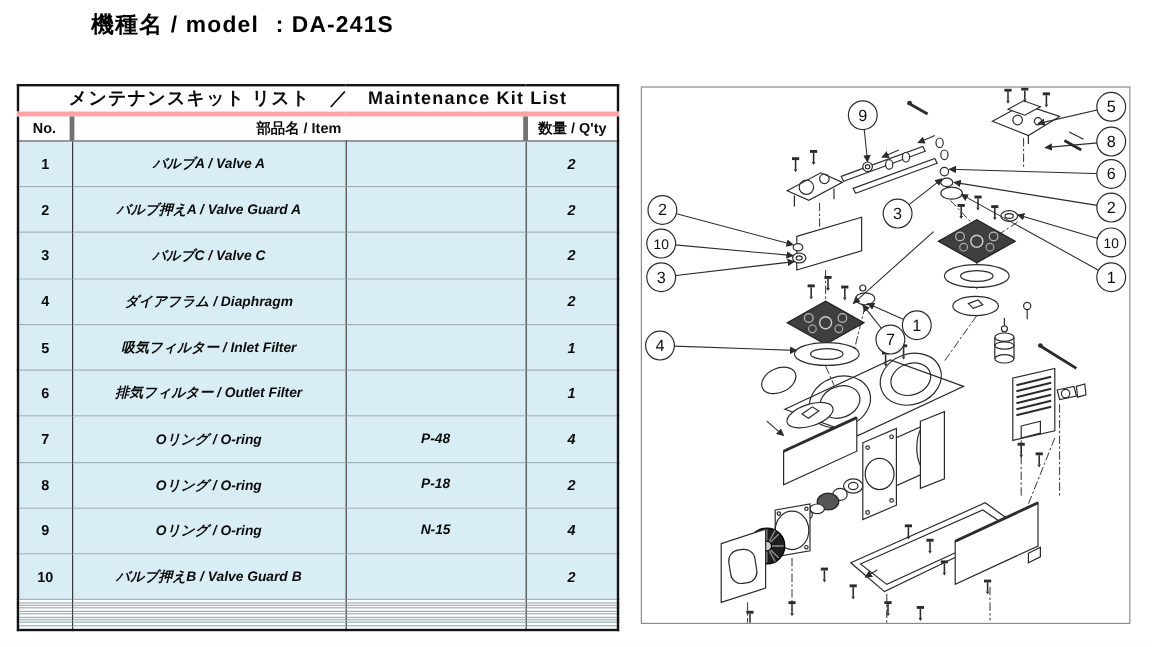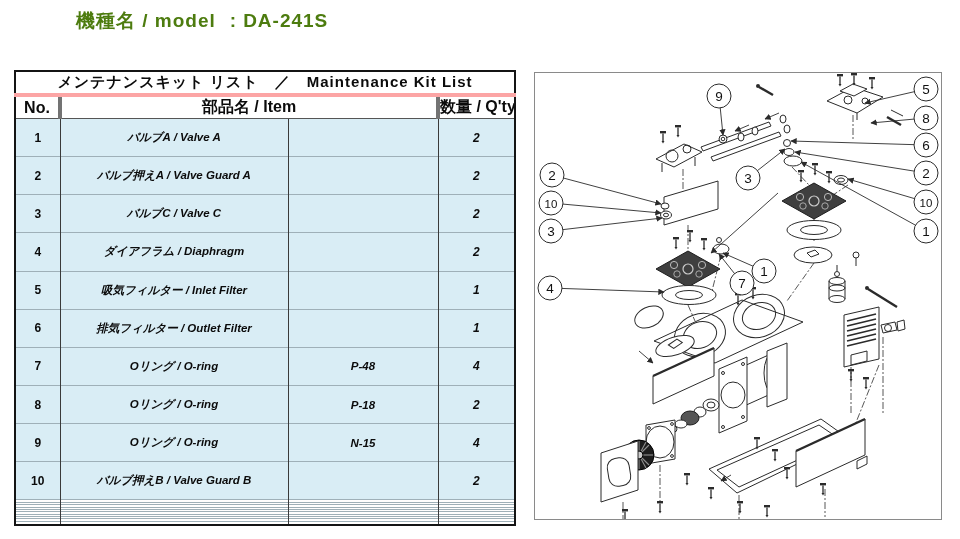--- a/index.html
+++ b/index.html
@@ -4,26 +4,26 @@
 <style>
   :root{
     --row-fill:#d9edf5;
     --ink:#2b2b2b;
     --grid:#9fb0b8;
     --frame:#141414;
   }
   html,body{margin:0;padding:0;}
   body{background:#f2f2f2;font-family:"Liberation Sans",sans-serif;}
   .sheet{position:relative;width:960px;height:539px;background:#ffffff;overflow:hidden;}
-  .doc-title{position:absolute;left:76px;top:8px;font-size:19px;font-weight:bold;color:#4d7c0f;letter-spacing:1px;white-space:nowrap;}
+  .doc-title{position:absolute;left:76px;top:8px;font-size:19px;font-weight:bold;color:#000000;letter-spacing:1px;white-space:nowrap;}
   .doc-title .model-colon{margin:0 6px 0 14px;}
   .kit-table{position:absolute;left:14px;top:70px;width:500px;height:456px;border-collapse:collapse;table-layout:fixed;border:2px solid var(--frame);background:#fff;}
   .kit-table th,.kit-table td{padding:0;margin:0;text-align:center;vertical-align:middle;font-weight:bold;color:#0b0b0b;overflow:hidden;white-space:nowrap;}
   .kit-table .title-row th{font-size:15px;height:21px;border-bottom:4px solid #fca5a5;letter-spacing:1px;}
-  .kit-table .head-row th{font-size:16px;height:20px;border-bottom:1px solid #555;}
+  .kit-table .head-row th{font-size:12px;height:20px;border-bottom:1px solid #555;}
   .kit-table .head-row th + th{border-left:4px solid #737373;}
   .kit-table tbody td{font-size:11.5px;border-top:1px solid var(--grid);}
   .kit-table tbody td + td{border-left:1px solid #3a3a3a;font-style:italic;}
   .kit-table tbody tr.data-row{background:var(--row-fill);}
   .kit-table tbody td.col-qty,.kit-table tbody td.col-no{font-size:12px;}
   .diagram-panel{position:absolute;left:534px;top:72px;width:408px;height:448px;border:1px solid #8a8a8a;background:#fff;box-sizing:border-box;}
   .diagram-panel svg{display:block;}
   .art{stroke:var(--ink);fill:none;stroke-width:1;}
   .solid{fill:#ffffff;stroke:var(--ink);stroke-width:1;}
   .dark{fill:#3f3f3f;stroke:#1d1d1d;stroke-width:1;}

